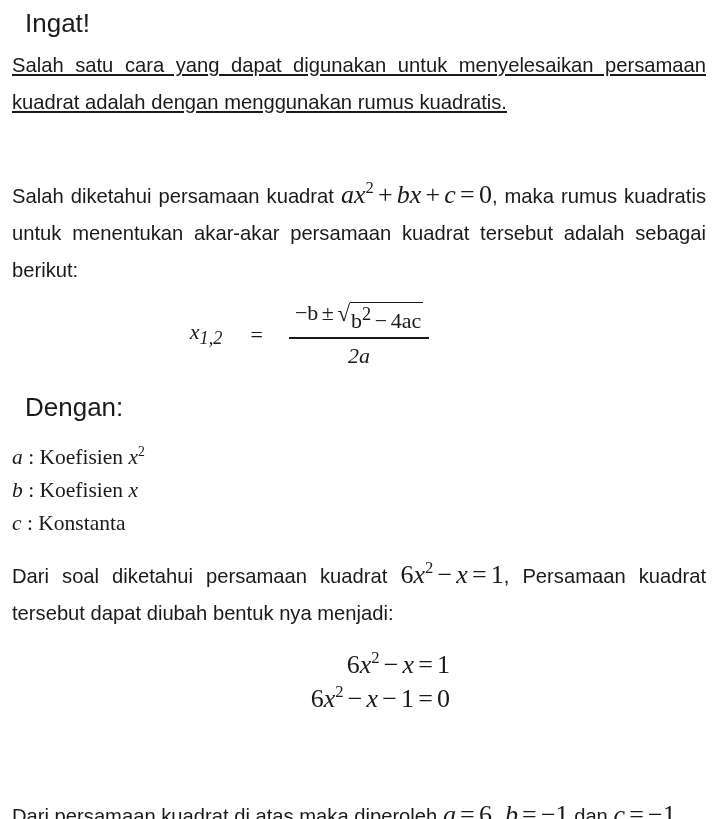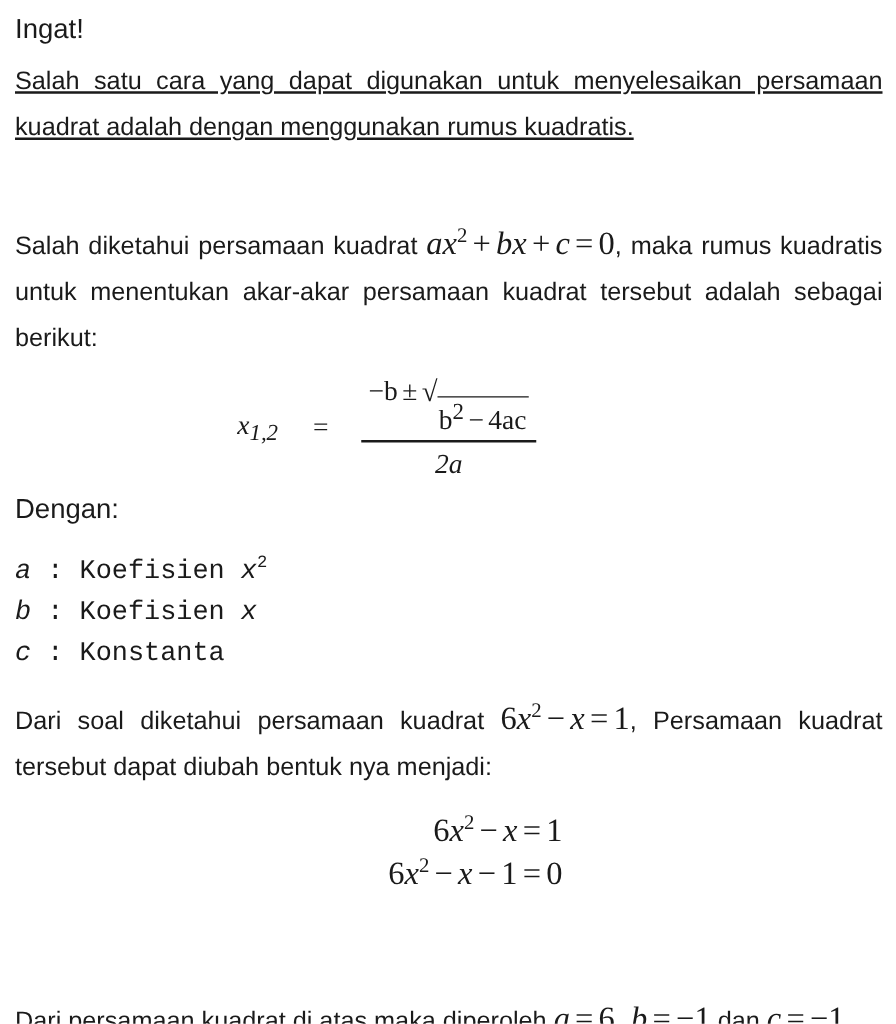--- a/index.html
+++ b/index.html
@@ -32,22 +32,22 @@
     width: 694px;
     font-size: 20.2px;
     line-height: 37px;
     text-align: justify;
     text-justify: inter-word;
     color: #1a1a1a;
   }
 
   .heading {
     position: absolute;
-    left: 12px;
-    font-size: 22px;
+    left: 25px;
+    font-size: 26px;
     line-height: 30px;
     color: #1a1a1a;
   }
 
   
   .m {
     font-family: "Liberation Serif", "DejaVu Serif", serif;
     font-style: italic;
     font-size: 26px;
     white-space: nowrap;
@@ -59,21 +59,21 @@
     font-style: italic;
     line-height: 0;
   }
   .m sup.up { font-style: normal; }
   .op { font-style: normal; padding: 0 0.16em; }
 
   
   .defline {
     position: absolute;
     left: 12px;
-    font-family: Liberation Mono, monospace;
+    font-family: Liberation Serif, serif;
     font-size: 21.5px;
     line-height: 30px;
     white-space: nowrap;
     color: #1a1a1a;
   }
   .defline .var { font-style: italic; }
   .defline .txt { font-style: normal; }
 
   
   .formula {
@@ -122,21 +122,21 @@
   .radical { display: inline-flex; align-items: stretch; }
   .radical .sign {
     font-style: normal;
     font-size: 23px;
     line-height: 1;
     transform: translateY(1px);
   }
   .radical .rad-body {
     border-top: 1.8px solid #1a1a1a;
     padding: 1px 2px 0 1px;
-    margin-top: 16px;
+    margin-top: 1px;
     font-family: Liberation Serif, serif;
   }
 
   
   .eqline {
     position: absolute;
     left: 0;
     width: 450px;
     text-align: right;
     font-family: "Liberation Serif", "DejaVu Serif", serif;

